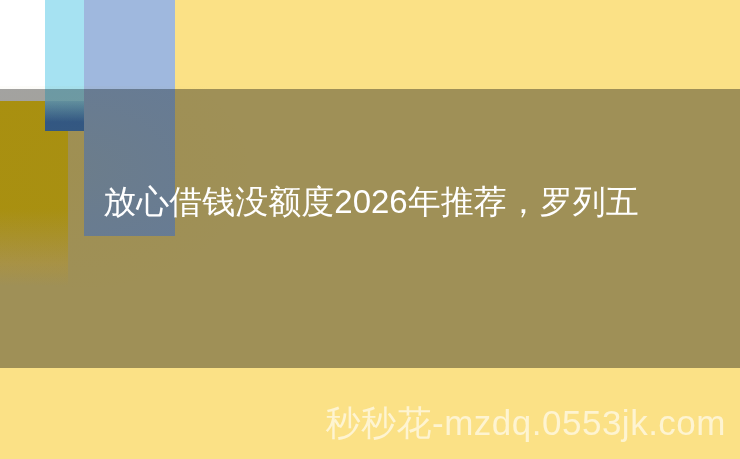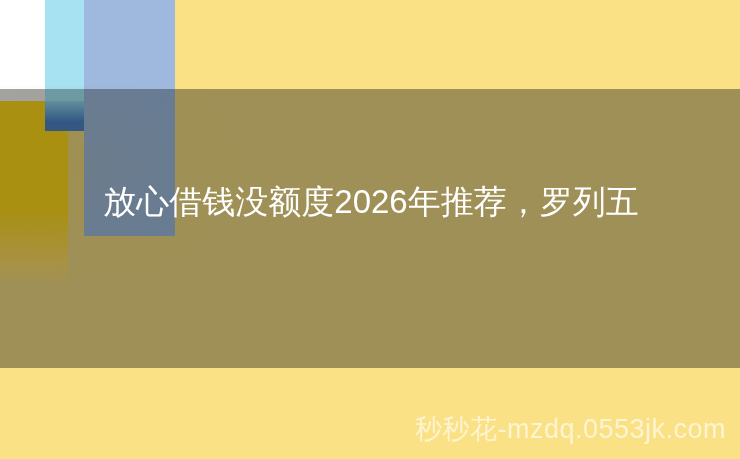--- a/index.html
+++ b/index.html
@@ -141,21 +141,21 @@
   .headline-line {
     display: block;
   }
 
   
   .watermark {
     position: absolute;
     right: 14px;
     bottom: 12px;
     color: rgba(255, 255, 255, 0.62);
-    font-size: 27px;
+    font-size: 35px;
     letter-spacing: 0.5px;
     font-family: "Liberation Sans", "DejaVu Sans", sans-serif;
     white-space: nowrap;
   }
 </style>
 </head>
 <body>
 
 <div id="banner">
 

